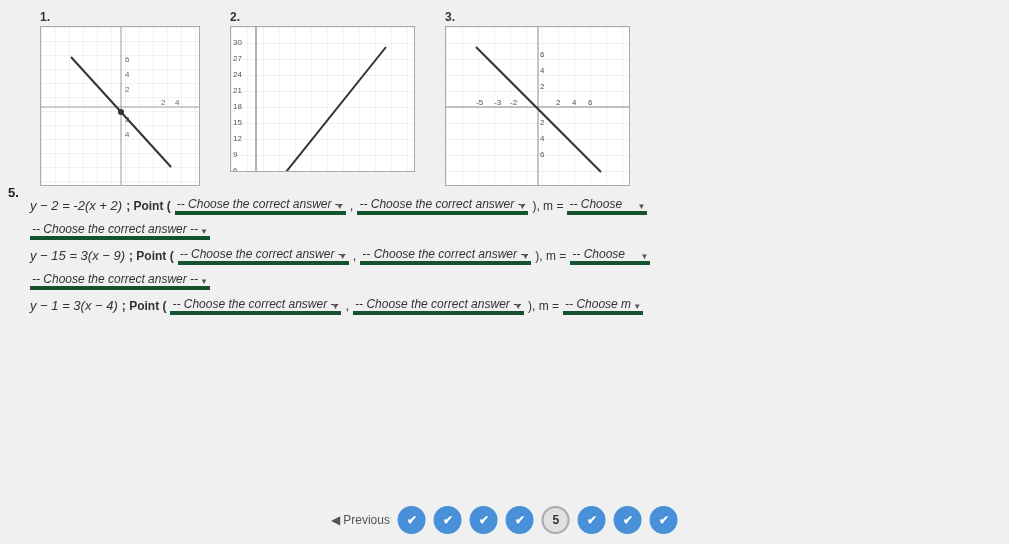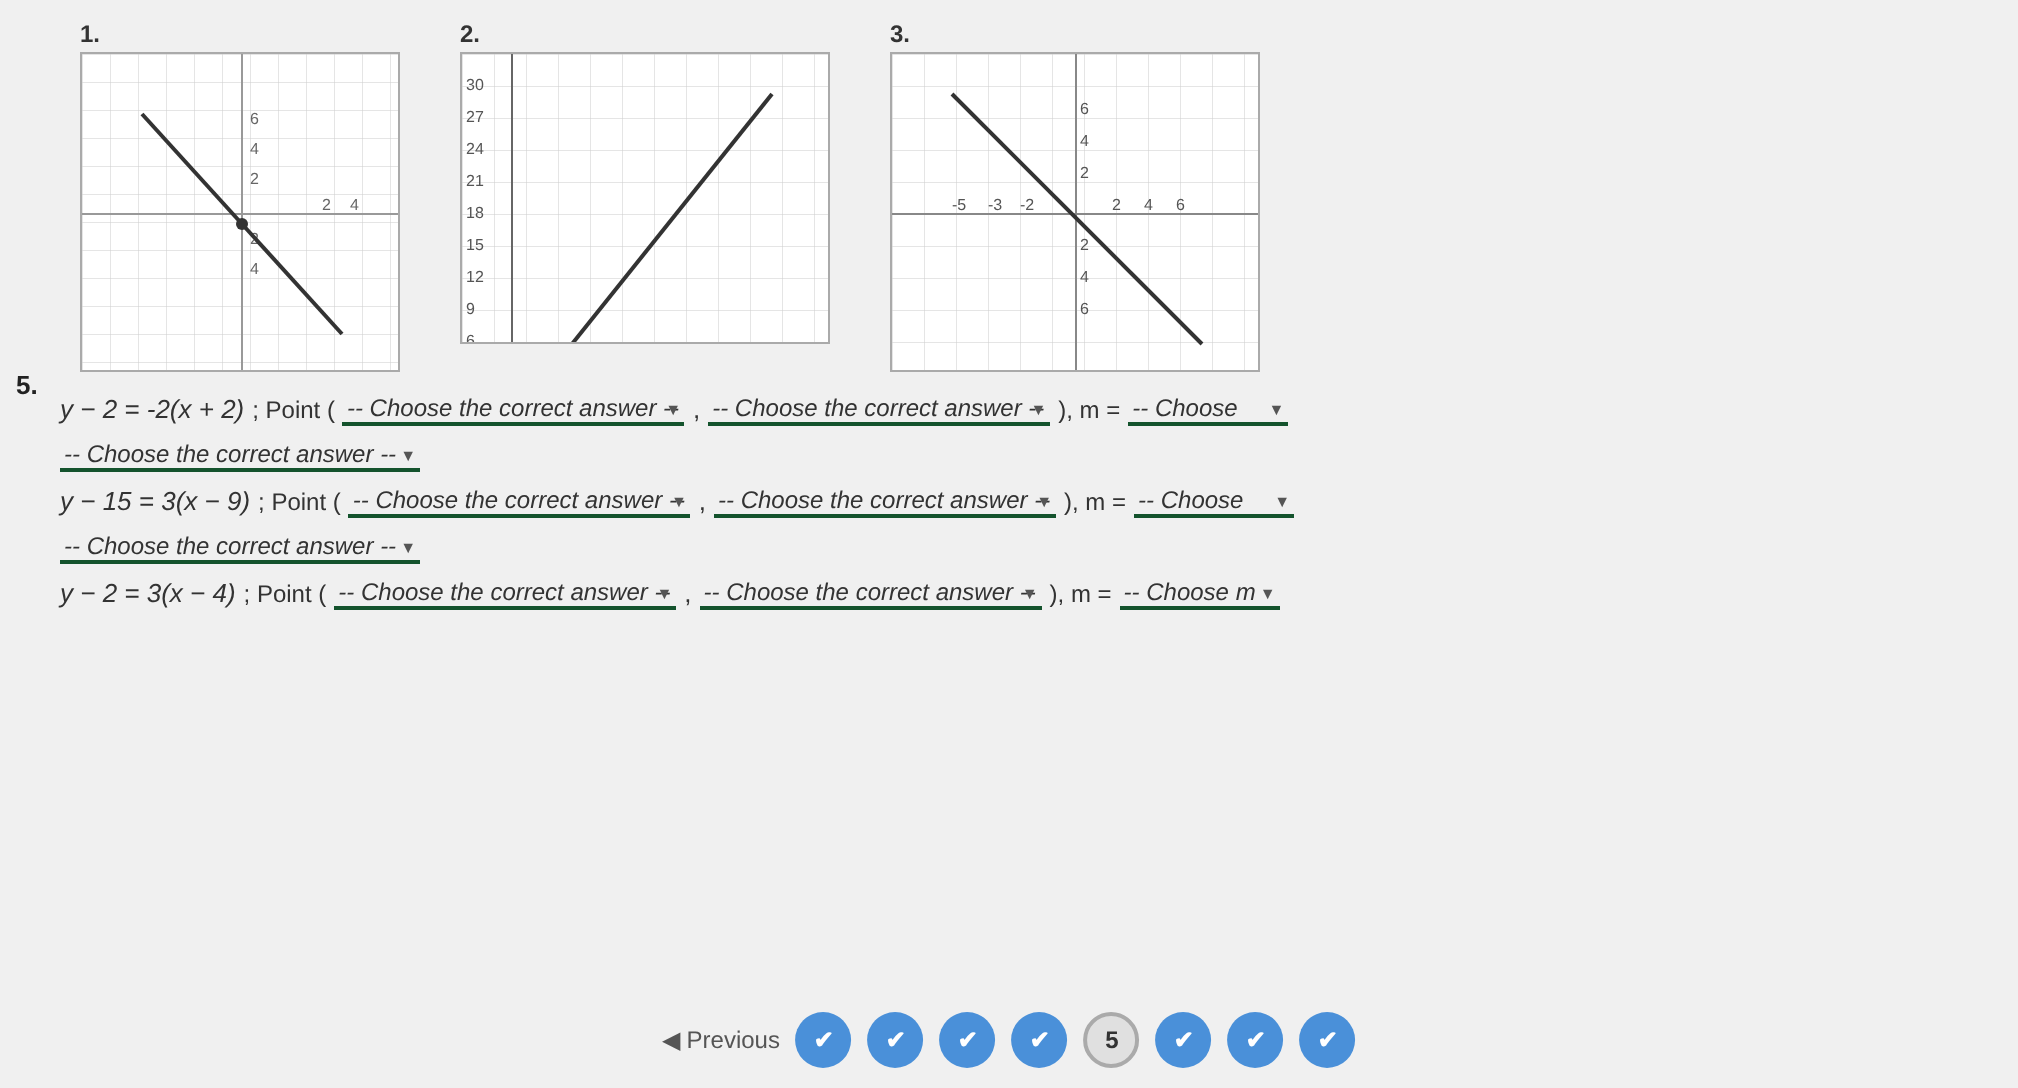--- a/index.html
+++ b/index.html
@@ -67,25 +67,26 @@
       gap: 4px;
     }
     .equation-text {
       font-style: italic;
       font-size: 13px;
       white-space: nowrap;
     }
     .point-label {
       font-size: 12px;
       white-space: nowrap;
+      font-weight: bold;
     }
     .dropdown-select {
       background: transparent;
       border: none;
-      border-bottom: 2px solid #14532d;
+      border-bottom: 4px solid #14532d;
       font-size: 12px;
       color: #333;
       font-style: italic;
       padding: 0 2px;
       cursor: pointer;
       outline: none;
       min-width: 140px;
       appearance: none;
       -webkit-appearance: none;
     }
@@ -331,21 +332,21 @@
 
     <div class="equation-row">
       <div class="dropdown-wrapper">
         <select class="dropdown-select" style="min-width:180px;">
           <option>-- Choose the correct answer --</option>
         </select>
       </div>
     </div>
 
     <div class="equation-row">
-      <span class="equation-text">y − 2 = 3(x − 4)</span>
+      <span class="equation-text">y − 1 = 3(x − 4)</span>
       <span class="point-label">; Point ( </span>
       <div class="dropdown-wrapper">
         <select class="dropdown-select">
           <option>-- Choose the correct answer --</option>
         </select>
       </div>
       <span>,</span>
       <div class="dropdown-wrapper">
         <select class="dropdown-select">
           <option>-- Choose the correct answer --</option>

